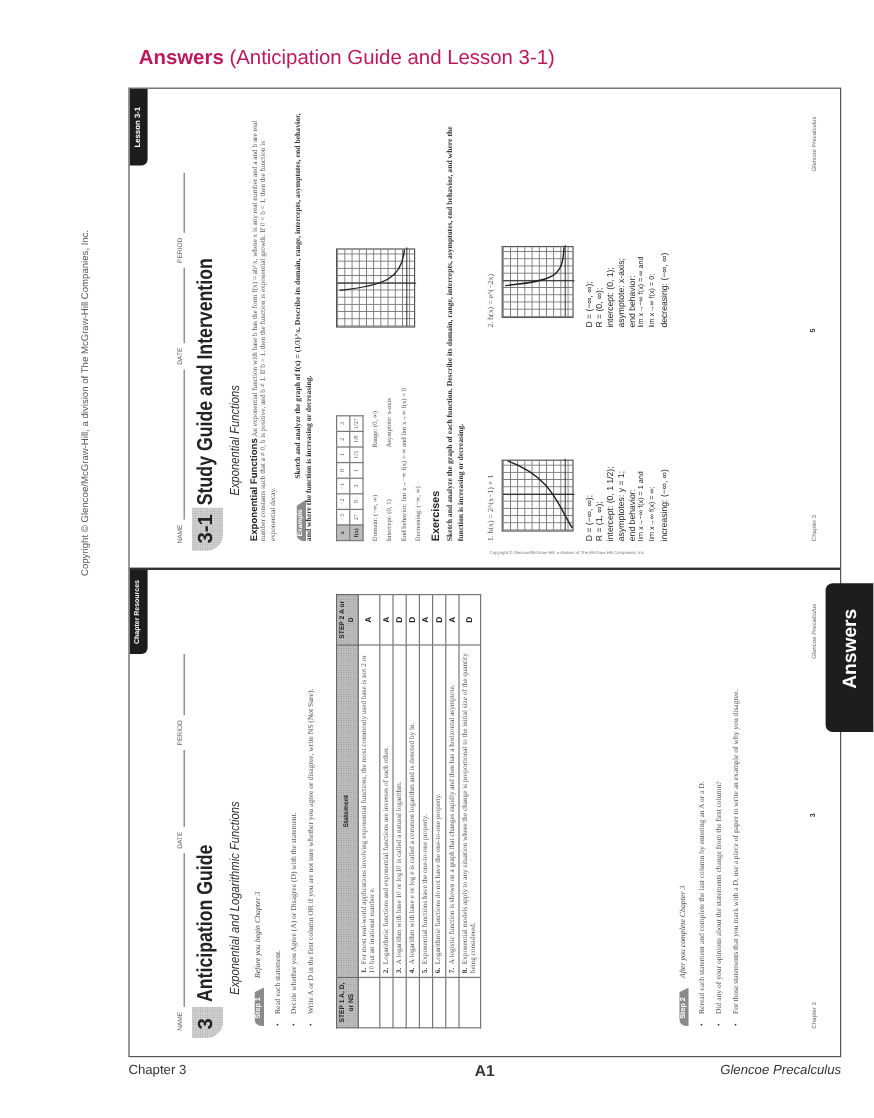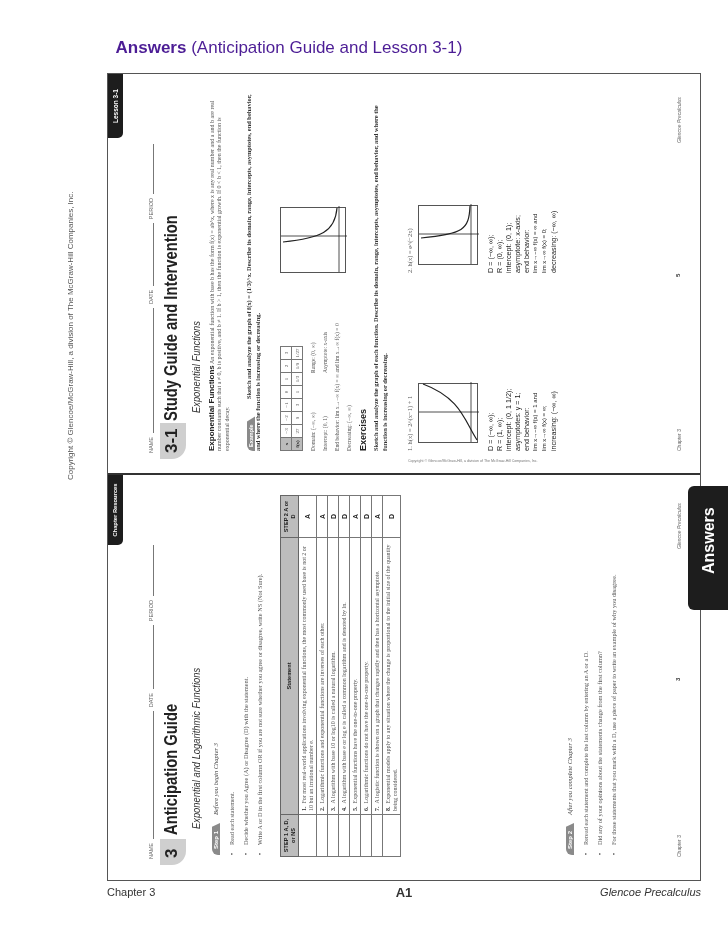--- a/index.html
+++ b/index.html
@@ -1,19 +1,19 @@
 <!DOCTYPE html>
 <html><head>
 <meta charset="utf-8">
 <style>
   * { box-sizing: border-box; margin: 0; padding: 0; }
   html, body { width: 728px; height: 932px; background: #ffffff; overflow: hidden; }
   body { position: relative; font-family: "Liberation Sans", sans-serif; color: #222; }
 
-  .page-title { position: absolute; top: 38px; left: 0; width: 578px; text-align: center; font-size: 17px; color: #4c1d95; }
+  .page-title { position: absolute; top: 38px; left: 0; width: 578px; text-align: center; font-size: 17px; color: #be185d; }
   .page-title b { font-weight: bold; }
 
   .copyright-side { position: absolute; left: 66px; top: 480px; width: 0; height: 0; }
   .copyright-side span { position: absolute; left: 0; top: 0; transform: rotate(-90deg); transform-origin: 0 0; white-space: nowrap; font-size: 8px; color: #555; }
 
   .frame { position: absolute; left: 107px; top: 73px; width: 594px; height: 808px; border: 1.5px solid #555; }
   .divider { position: absolute; left: 0; top: 399px; width: 100%; height: 2px; background: #333; }
 
   .panel { position: absolute; left: 0; width: 591px; overflow: hidden; }
   .panel.top { top: 0; height: 399px; }

